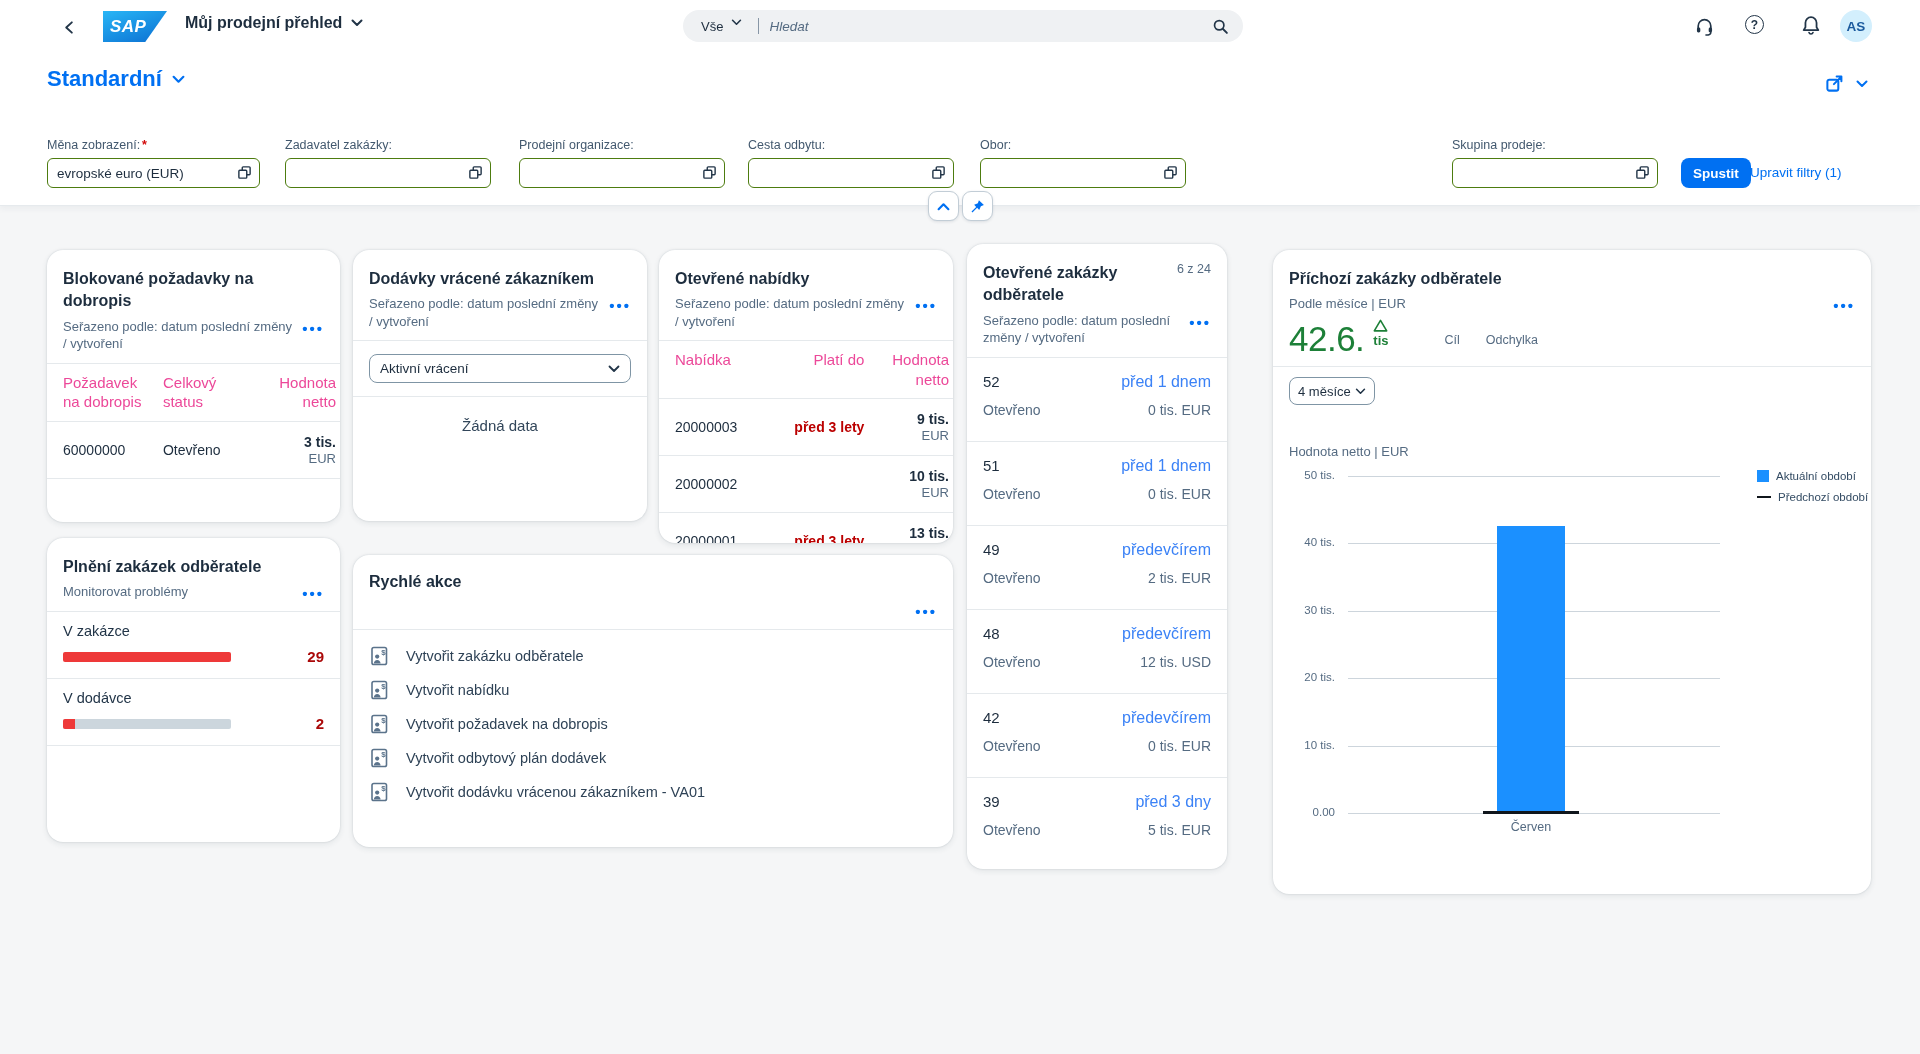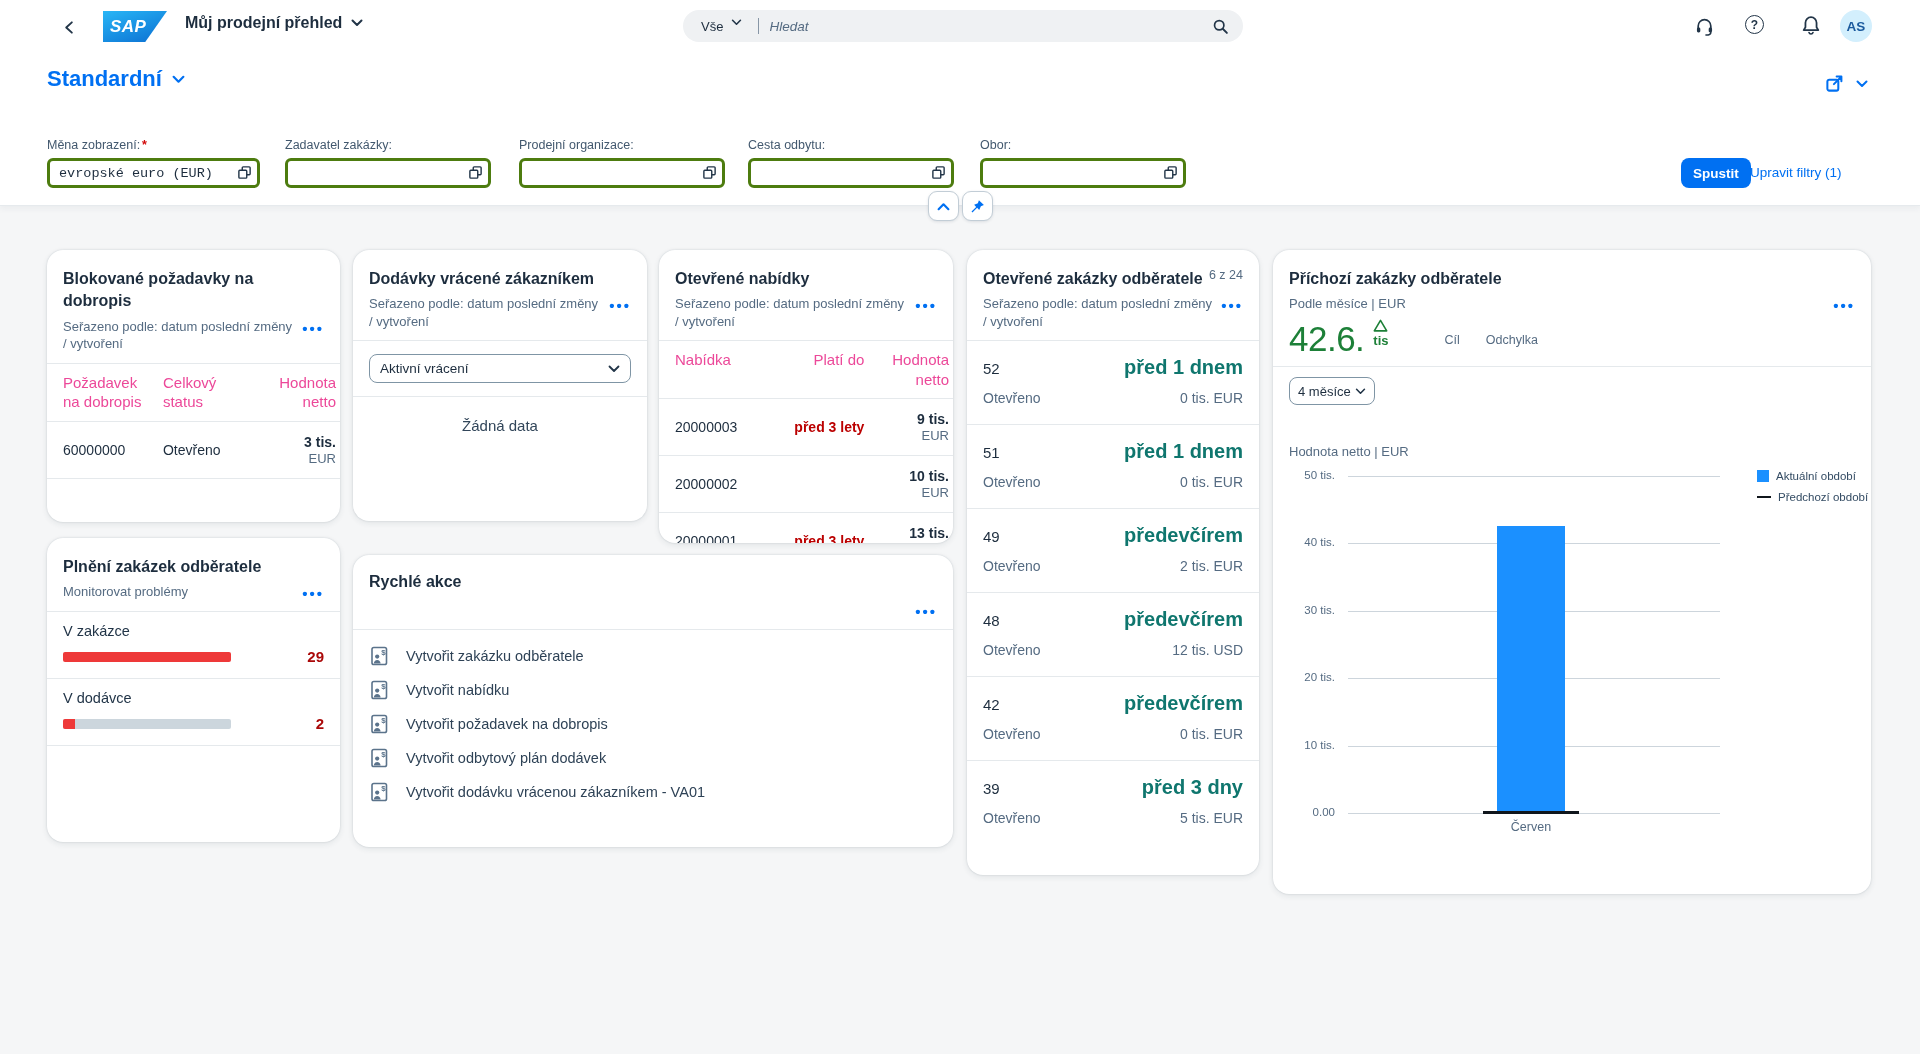--- a/index.html
+++ b/index.html
@@ -35,22 +35,22 @@
   
   .page-header { position:absolute; top:52px; left:0; right:0; height:154px; background:#fff;
     border-bottom:1px solid #e6eaed; box-shadow:0 3px 6px rgba(34,53,72,0.05); z-index:4; }
   .variant-title { position:absolute; left:47px; top:14px; font-size:22px; font-weight:700; color:#0070f2; display:flex; align-items:center; gap:10px; cursor:pointer; }
   .header-actions { position:absolute; right:52px; top:22px; display:flex; align-items:center; gap:12px; }
 
   .ffield { position:absolute; }
   .ffield label { display:block; font-size:12.5px; color:#42586e; margin-bottom:6px; cursor:default; }
   .ffield .req { color:#d20a0a; margin-left:2px; font-weight:700; }
   .fbox { position:relative; }
-  .fbox input { width:100%; height:30px; border:3px solid #4d7c0f; border-radius:6px; background:#fff;
-    font-family:Liberation Mono, monospace; font-size:13.5px; color:#1d2d3e; padding:0 30px 0 9px; outline:none; }
+  .fbox input { width:100%; height:30px; border:1px solid #4d7c0f; border-radius:6px; background:#fff;
+    font-family:Liberation Sans, sans-serif; font-size:13.5px; color:#1d2d3e; padding:0 30px 0 9px; outline:none; }
   .vh-icon { position:absolute; right:8px; top:7px; cursor:pointer; }
   .f0{left:47px;top:86px;width:213px;} .f1{left:285px;top:86px;width:206px;} .f2{left:519px;top:86px;width:206px;}
   .f3{left:748px;top:86px;width:206px;} .f4{left:980px;top:86px;width:206px;} .f5{left:1212px;top:86px;width:206px;}
   .f6{left:1452px;top:86px;width:206px;}
   .btn-go { position:absolute; left:1681px; top:106px; height:30px; padding:0 12px; background:#0070f2; color:#fff;
     font-family:"Liberation Sans",sans-serif; font-size:13.5px; font-weight:700; border:none; border-radius:8px; cursor:pointer; }
   .link-adapt { position:absolute; left:1750px; top:113px; font-size:13.5px; color:#0070f2; cursor:pointer; text-decoration:none; }
 
   .fab { position:absolute; top:191px; width:31px; height:30px; background:#fff; border:1px solid #c2cdd6; border-radius:9px;
     display:flex; align-items:center; justify-content:center; z-index:6; cursor:pointer; box-shadow:0 1px 3px rgba(34,53,72,.12); }
@@ -99,21 +99,21 @@
   .qa-dots { display:flex; justify-content:flex-end; padding:8px 16px 10px; }
   .qa-item { display:flex; align-items:center; gap:15px; padding:6px 16px; height:34px; cursor:pointer; }
   .qa-label { font-size:14.5px; color:#2e4256; }
 
   
   .oo-titlerow { display:flex; align-items:flex-start; }
   .oo-titlerow .card-title { flex:1; }
   .oo-row { height:83px; padding:15px 16px 0; }
   .oo-l1 { display:flex; align-items:baseline; }
   .oo-id { font-size:15px; color:#1d2d3e; flex:1; }
-  .oo-age { font-size:20px; font-weight:700; color:#0f766e; }
+  .oo-age { font-size:16px; font-weight:400; color:#3b82f6; }
   .oo-l2 { display:flex; margin-top:11px; font-size:14px; color:#556b82; }
   .oo-val { margin-left:auto; }
 
   
   .kpi-row { display:flex; align-items:flex-start; margin-top:8px; }
   .kpi-num { font-size:35px; color:#1d8038; line-height:1; letter-spacing:-0.5px; }
   .kpi-unitcol { display:flex; flex-direction:column; align-items:center; margin-left:9px; margin-top:-2px; }
   .kpi-unit { font-size:13px; font-weight:700; color:#1d8038; margin-top:1px; }
   .kpi-labels { display:flex; gap:26px; margin-left:56px; margin-top:12px; font-size:12.5px; color:#556b82; }
   .io-toolbar { padding:10px 16px; }
@@ -133,21 +133,21 @@
   .legend { position:absolute; left:484px; top:28px; }
   .legend-item { display:flex; align-items:center; gap:7px; margin-bottom:9px; }
   .legend-swatch { width:12px; height:12px; background:#1b90ff; }
   .legend-dash { width:14px; height:2.5px; background:#10161c; }
   .legend-label { font-size:11.5px; color:#334b63; white-space:nowrap; }
 
   
   .card-blocked     { left:47px;   top:250px; width:293px; height:272px; }
   .card-returns     { left:353px;  top:250px; width:294px; height:271px; }
   .card-quotations  { left:659px;  top:250px; width:294px; height:293px; }
-  .card-orders      { left:967px;  top:250px; width:292px; height:625px; }
+  .card-orders      { left:967px;  top:244px; width:260px; height:625px; }
   .card-incoming    { left:1273px; top:250px; width:598px; height:644px; }
   .card-fulfillment { left:47px;   top:538px; width:293px; height:304px; }
   .card-quick       { left:353px;  top:555px; width:600px; height:292px; }
 </style>
 </head>
 <body>
 
 <div class="topbar">
   <div class="back-btn">
     <span>
@@ -283,20 +283,32 @@
     <div class="fbox">
       <input value="" style="">
       <span class="vh-icon">
         <svg width="15" height="15" viewBox="0 0 16 16">
             <rect x="5.6" y="2" width="8.4" height="8.4" rx="1" stroke="#223548" stroke-width="1.5" fill="none"></rect>
             <rect x="2" y="5.6" width="8.4" height="8.4" rx="1" stroke="#223548" stroke-width="1.5" fill="#fff"></rect>
           </svg>
       </span>
     </div>
   </div>
+  <div class="ffield f6">
+    <label><span>Skupina prodeje:</span><span class="req"></span></label>
+    <div class="fbox">
+      <input value="" style="">
+      <span class="vh-icon">
+        <svg width="15" height="15" viewBox="0 0 16 16">
+            <rect x="5.6" y="2" width="8.4" height="8.4" rx="1" stroke="#223548" stroke-width="1.5" fill="none"></rect>
+            <rect x="2" y="5.6" width="8.4" height="8.4" rx="1" stroke="#223548" stroke-width="1.5" fill="#fff"></rect>
+          </svg>
+      </span>
+    </div>
+  </div>
 
   <button class="btn-go">Spustit</button>
   <a class="link-adapt">Upravit filtry (1)</a>
 </div>
 
 <div class="fab fab-collapse">
   <span>
     <svg width="13" height="9" viewBox="0 0 12 8">
         <path d="M1.5 6.5 L6 2 L10.5 6.5" stroke="#0070f2" stroke-width="2" fill="none" stroke-linecap="round" stroke-linejoin="round"></path>
       </svg>

